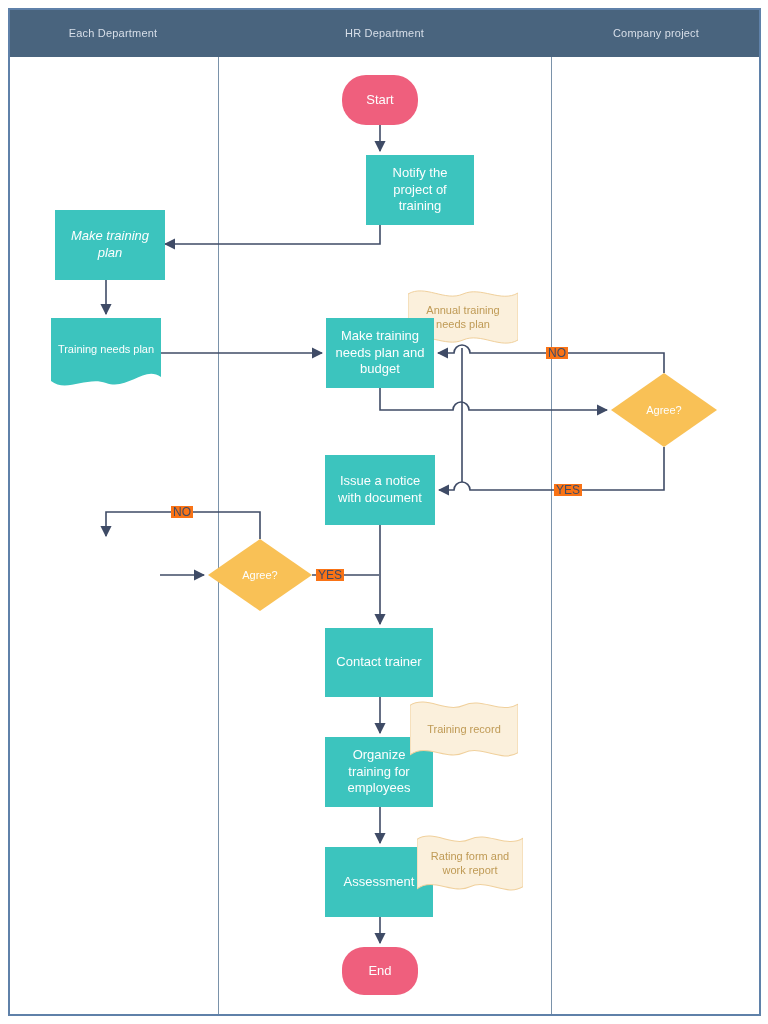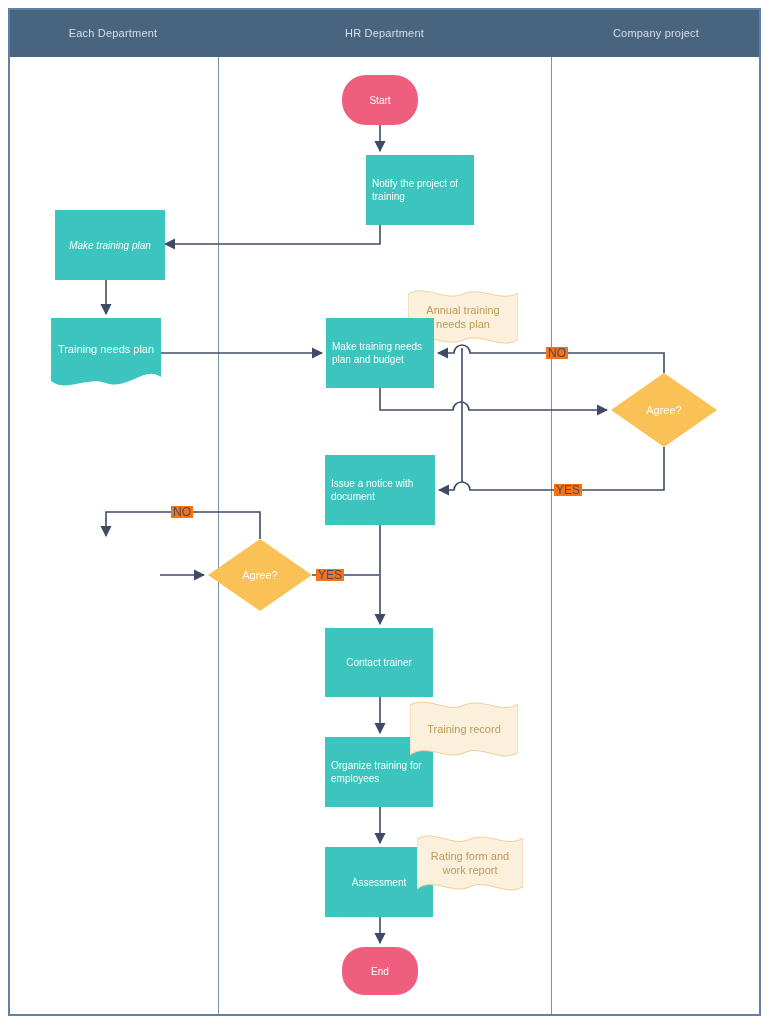--- a/index.html
+++ b/index.html
@@ -14,21 +14,21 @@
         display:flex;}
   .lane-title{position:absolute;top:8px;height:49px;display:flex;align-items:center;
         justify-content:center;color:#d8dfe9;font-size:11px;letter-spacing:.2px;}
   .divider{position:absolute;top:57px;width:1px;height:959px;background:var(--divider);}
   .frame{position:absolute;left:8px;top:8px;width:749px;height:1004px;border:2px solid var(--frame);
         pointer-events:none;}
   svg.layer{position:absolute;left:0;top:0;}
   #connector-layer path{stroke:var(--connector);stroke-width:1.6;fill:none;}
   #connector-layer marker path{fill:var(--connector);stroke:none;}
   .process,.terminator{position:absolute;box-sizing:border-box;display:flex;align-items:center;
-        justify-content:center;text-align:left;color:#fdfefe;font-size:10px;line-height:1.3;
+        justify-content:center;text-align:center;color:#fdfefe;font-size:13px;line-height:1.3;
         padding:4px 6px;}
   .process{background:var(--process);}
   .terminator{background:var(--terminator);border-radius:24px;}
   .diamond,.docshape{position:absolute;text-decoration:underline;}
   .diamond svg,.docshape svg{position:absolute;left:0;top:0;}
   .diamond polygon{fill:var(--decision);}
   .shape-label{position:absolute;left:0;top:0;width:100%;height:100%;display:flex;
         align-items:center;justify-content:center;text-align:center;color:#fdfefe;
         font-size:11px;line-height:1.3;box-sizing:border-box;}
   .docshape .doc-path{fill:var(--process);}

